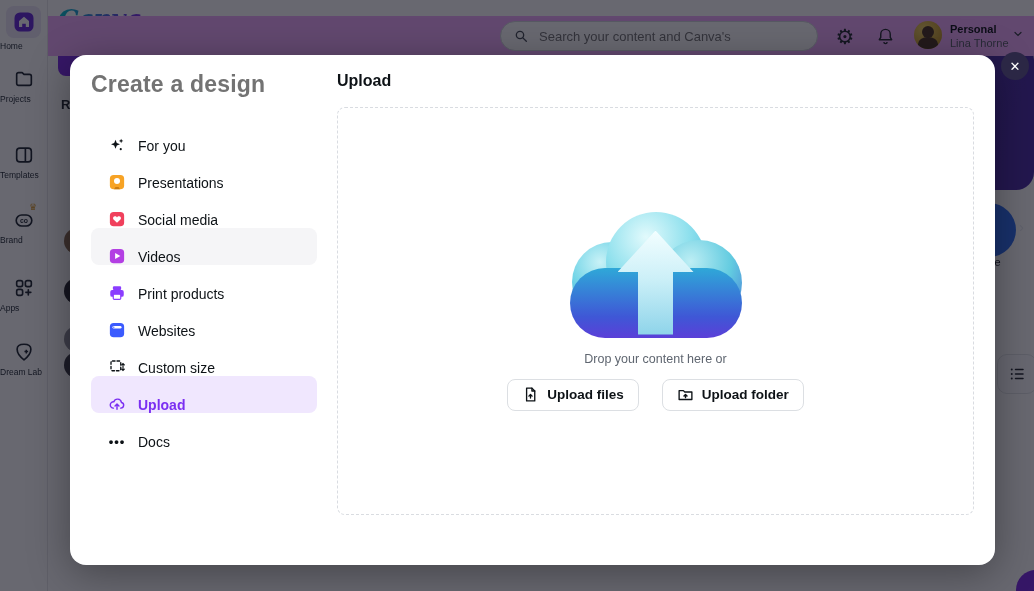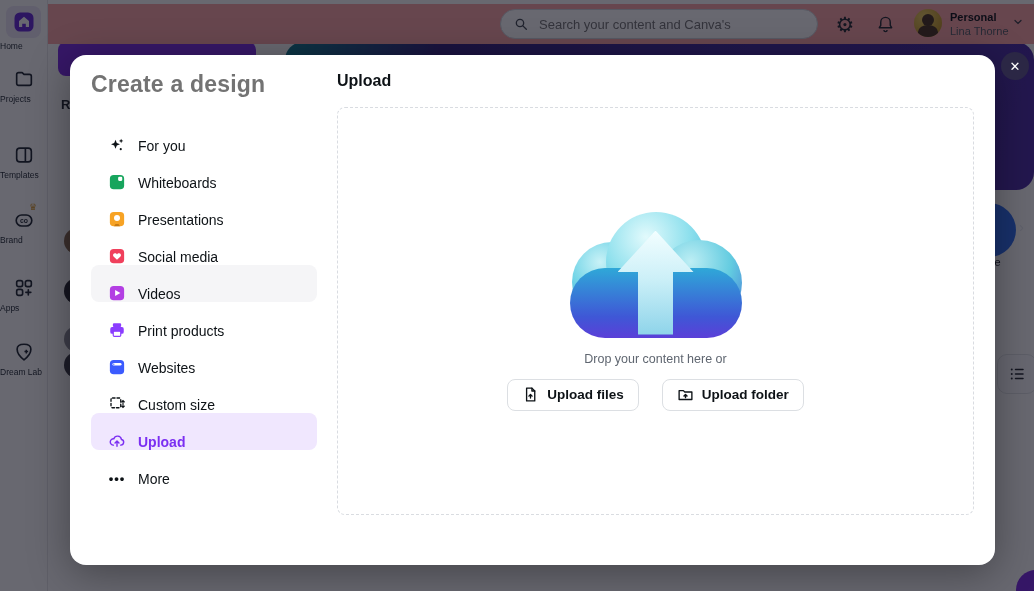--- a/index.html
+++ b/index.html
@@ -3,21 +3,21 @@
 <meta charset="utf-8">
 <style>
   html,body{margin:0;padding:0;}
   body{
     width:1034px;height:591px;overflow:hidden;position:relative;
     font-family:"Liberation Sans", sans-serif;background:#fff;
     -webkit-font-smoothing:antialiased;
   }
   
   .bg{position:absolute;inset:0;z-index:1;}
-  .topbar{position:absolute;left:0;top:4px;right:0;height:40px;background:#fca5a5;}
+  .topbar{position:absolute;left:0;top:16px;right:0;height:40px;background:#f0abfc;}
   .searchbar{
     position:absolute;left:500px;top:5px;width:318px;height:30px;
     border:1px solid #d3d7dc;border-radius:17px;background:#fff;
     display:flex;align-items:center;gap:8px;padding:0 12px;box-sizing:border-box;
     color:#7a828c;font-size:13px;
   }
   .searchbar input{border:0;outline:0;background:transparent;font-size:13px;color:#7a828c;flex:1;font-family:"Liberation Sans",sans-serif;}
   .tb-icon{position:absolute;top:7px;width:26px;height:26px;display:flex;align-items:center;justify-content:center;color:#242a31;}
   .gear{left:832px;font-size:21px;line-height:1;}
   .bell{left:872px;}
@@ -256,29 +256,20 @@
             <path d="M10 5l1.7 4.3L16 11l-4.3 1.7L10 17l-1.7-4.3L4 11l4.3-1.7z"></path>
             <path d="M17.5 3.5l.9 2.1 2.1.9-2.1.9-.9 2.1-.9-2.1-2.1-.9 2.1-.9z"></path>
             <circle cx="17" cy="17.5" r="1.4"></circle>
           </svg>
       </span>
       <span>For you</span>
     </div>
     <div class="m-row">
       <span class="micon">
         <svg width="18" height="18" viewBox="0 0 24 24">
-            <rect x="2.5" y="2.5" width="19" height="19" rx="5" fill="#17a55d"></rect>
-            <rect x="13.5" y="5" width="5.5" height="5.5" rx="1.5" fill="#fff"></rect>
-          </svg>
-      </span>
-      <span>Whiteboards</span>
-    </div>
-    <div class="m-row">
-      <span class="micon">
-        <svg width="18" height="18" viewBox="0 0 24 24">
             <rect x="2.5" y="2.5" width="19" height="19" rx="5" fill="#f7a325"></rect>
             <circle cx="12" cy="10.5" r="4" fill="#fff"></circle>
             <path d="M8 21.5l2-3h4l2 3z" fill="#c97b12"></path>
           </svg>
       </span>
       <span>Presentations</span>
     </div>
     <div class="m-row">
       <span class="micon">
         <svg width="18" height="18" viewBox="0 0 24 24">
@@ -330,21 +321,21 @@
       <span class="micon">
         <svg width="18" height="18" viewBox="0 0 24 24" fill="none" stroke="#7b2ff2" stroke-width="1.9" stroke-linecap="round" stroke-linejoin="round">
             <path d="M7.2 17.5a4.2 4.2 0 1 1 .6-8.36A5.2 5.2 0 0 1 17.9 10a3.8 3.8 0 0 1-1.1 7.5"></path>
             <path d="M12 19v-6.5M9.4 14.6 12 12l2.6 2.6"></path>
           </svg>
       </span>
       <span>Upload</span>
     </div>
     <div class="m-row">
       <span class="micon dots">•••</span>
-      <span>More</span>
+      <span>Docs</span>
     </div>
   </div>
 
   <div class="p-title">Upload</div>
 
   <div class="dropzone">
     <div class="cloud">
       <div class="puff p1"></div>
         <div class="puff p2"></div>
         <div class="puff p3"></div>

